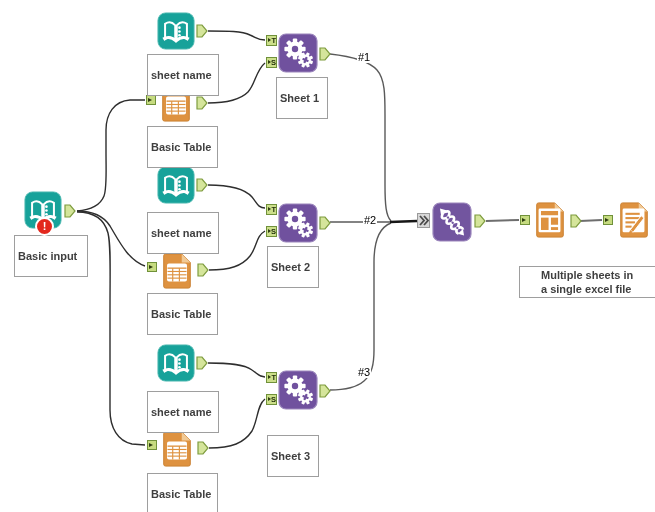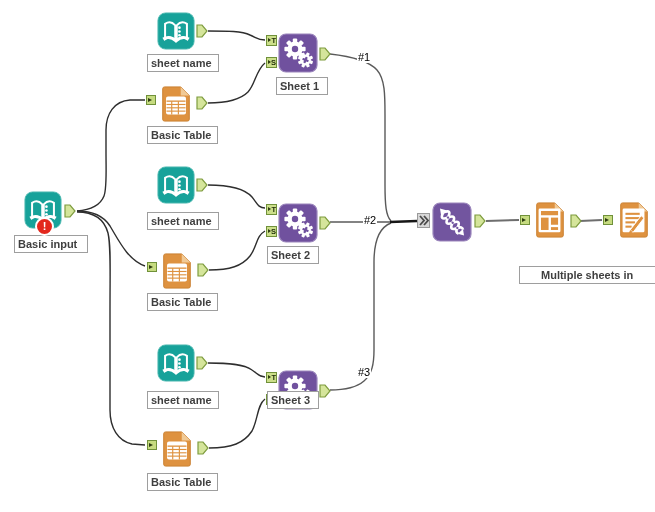--- a/index.html
+++ b/index.html
@@ -3,21 +3,21 @@
 <meta charset="utf-8">
 <style>
   html,body{margin:0;padding:0;background:#fff;}
   .canvas{position:relative;width:655px;height:512px;background:#ffffff;
           font-family:"Liberation Sans",sans-serif;overflow:hidden;}
   .wires{position:absolute;left:0;top:0;z-index:1;}
   .node{position:absolute;z-index:2;}
   .node svg{display:block;}
   .lbl{position:absolute;z-index:3;background:#fff;border:1px solid #9e9e9e;
        color:#3f3f3f;font-size:11px;font-weight:bold;line-height:16px;height:16px;
-       padding:0 3px;white-space:nowrap;box-sizing:content-box;}
+       padding:12px 3px;white-space:nowrap;box-sizing:content-box;}
   .lbl.multi{height:auto;line-height:14px;padding:1px 21px;margin-top:20px;}
   .tag{position:absolute;z-index:3;font-size:11px;color:#000;background:#fff;padding:0 1px;}
   .aout{position:absolute;z-index:2;}
   .ain{position:absolute;z-index:2;width:8px;height:8px;background:#C6DB80;
        border:1px solid #70913A;}
   .ain::before{content:"";position:absolute;left:1px;top:1.5px;
        border-left:4px solid #2E3D11;border-top:2.5px solid transparent;
        border-bottom:2.5px solid transparent;}
   .ats{position:absolute;z-index:2;width:9px;height:9px;background:#CCDF8A;
        border:1px solid #70913A;}
@@ -305,21 +305,21 @@
   <div class="ats" style="left:266px;top:372px;">
       <span>T</span>
     </div>
   <div class="ats" style="left:266px;top:394px;">
       <span>S</span>
     </div>
   <div class="aout" style="left:319px;top:384px;">
     <svg width="12" height="14">
         <use href="#sym-arrow"></use>
       </svg></div>
-  <div class="lbl" style="left:267px;top:391px;width:44px;">Sheet 3</div>
+  <div class="lbl" style="left:267px;top:435px;width:44px;">Sheet 3</div>
   <div class="tag" style="left:357px;top:366px;">#3</div>
 
   <div class="min" style="left:417px;top:213px;">
     <svg width="11" height="13" style="display:block;margin:0 auto;">
       <g fill="none" stroke="#4a4a4a" stroke-width="1.8">
         <polyline points="2,2 6,6.5 2,11"></polyline>
           <polyline points="6,2 10,6.5 6,11"></polyline>
       </g>
     </svg>
   </div>
@@ -340,20 +340,21 @@
       <svg width="38" height="38">
           <use href="#sym-layout"></use>
         </svg></span>
   </div>
   <div class="aout" style="left:570px;top:214px;">
     <svg width="12" height="14">
         <use href="#sym-arrow"></use>
       </svg></div>
   <div class="lbl multi" style="left:519px;top:246px;width:102px;">
     <div>Multiple sheets in</div>
+    <div>a single excel file</div>
   </div>
 
   <div class="ain" style="left:603px;top:215px;"></div>
   <div class="node" style="left:615px;top:201px;">
     <span>
       <svg width="38" height="38">
           <use href="#sym-render"></use>
         </svg></span>
   </div>
 

